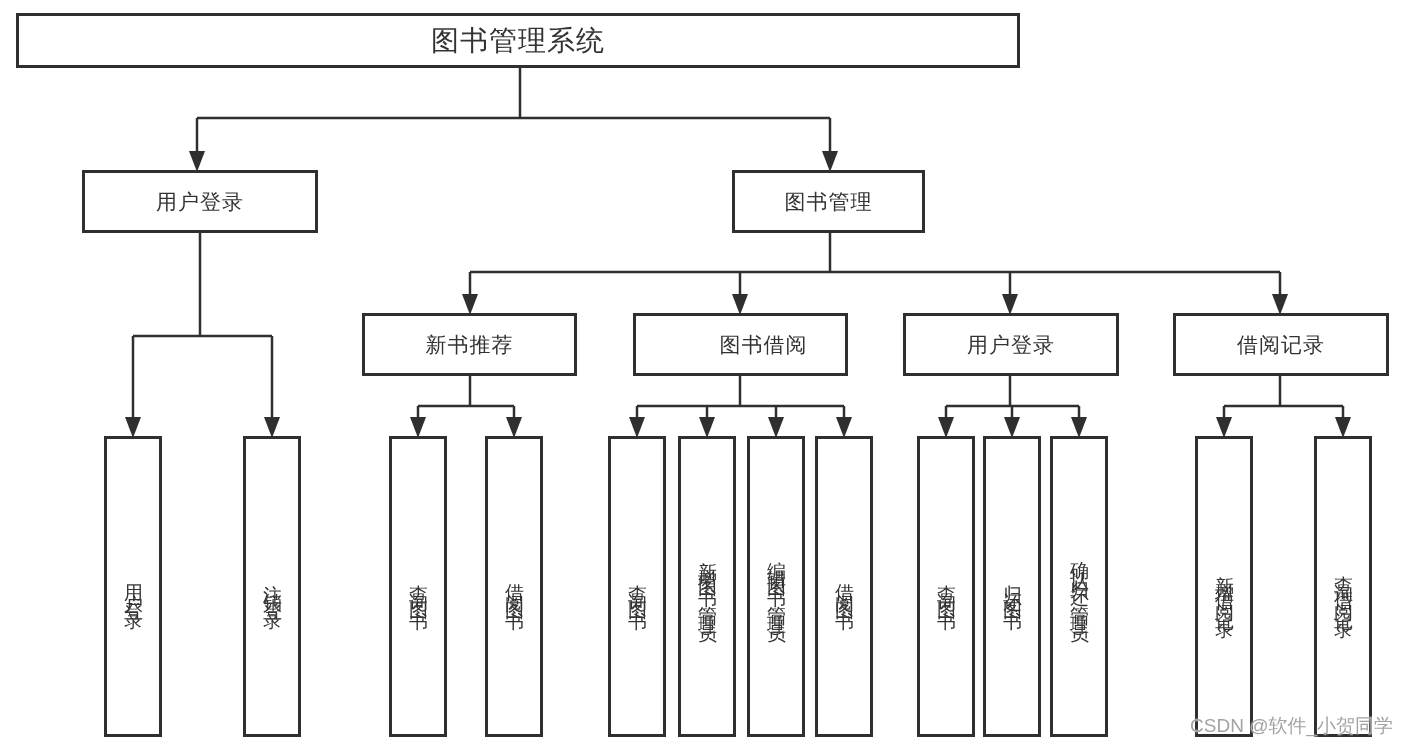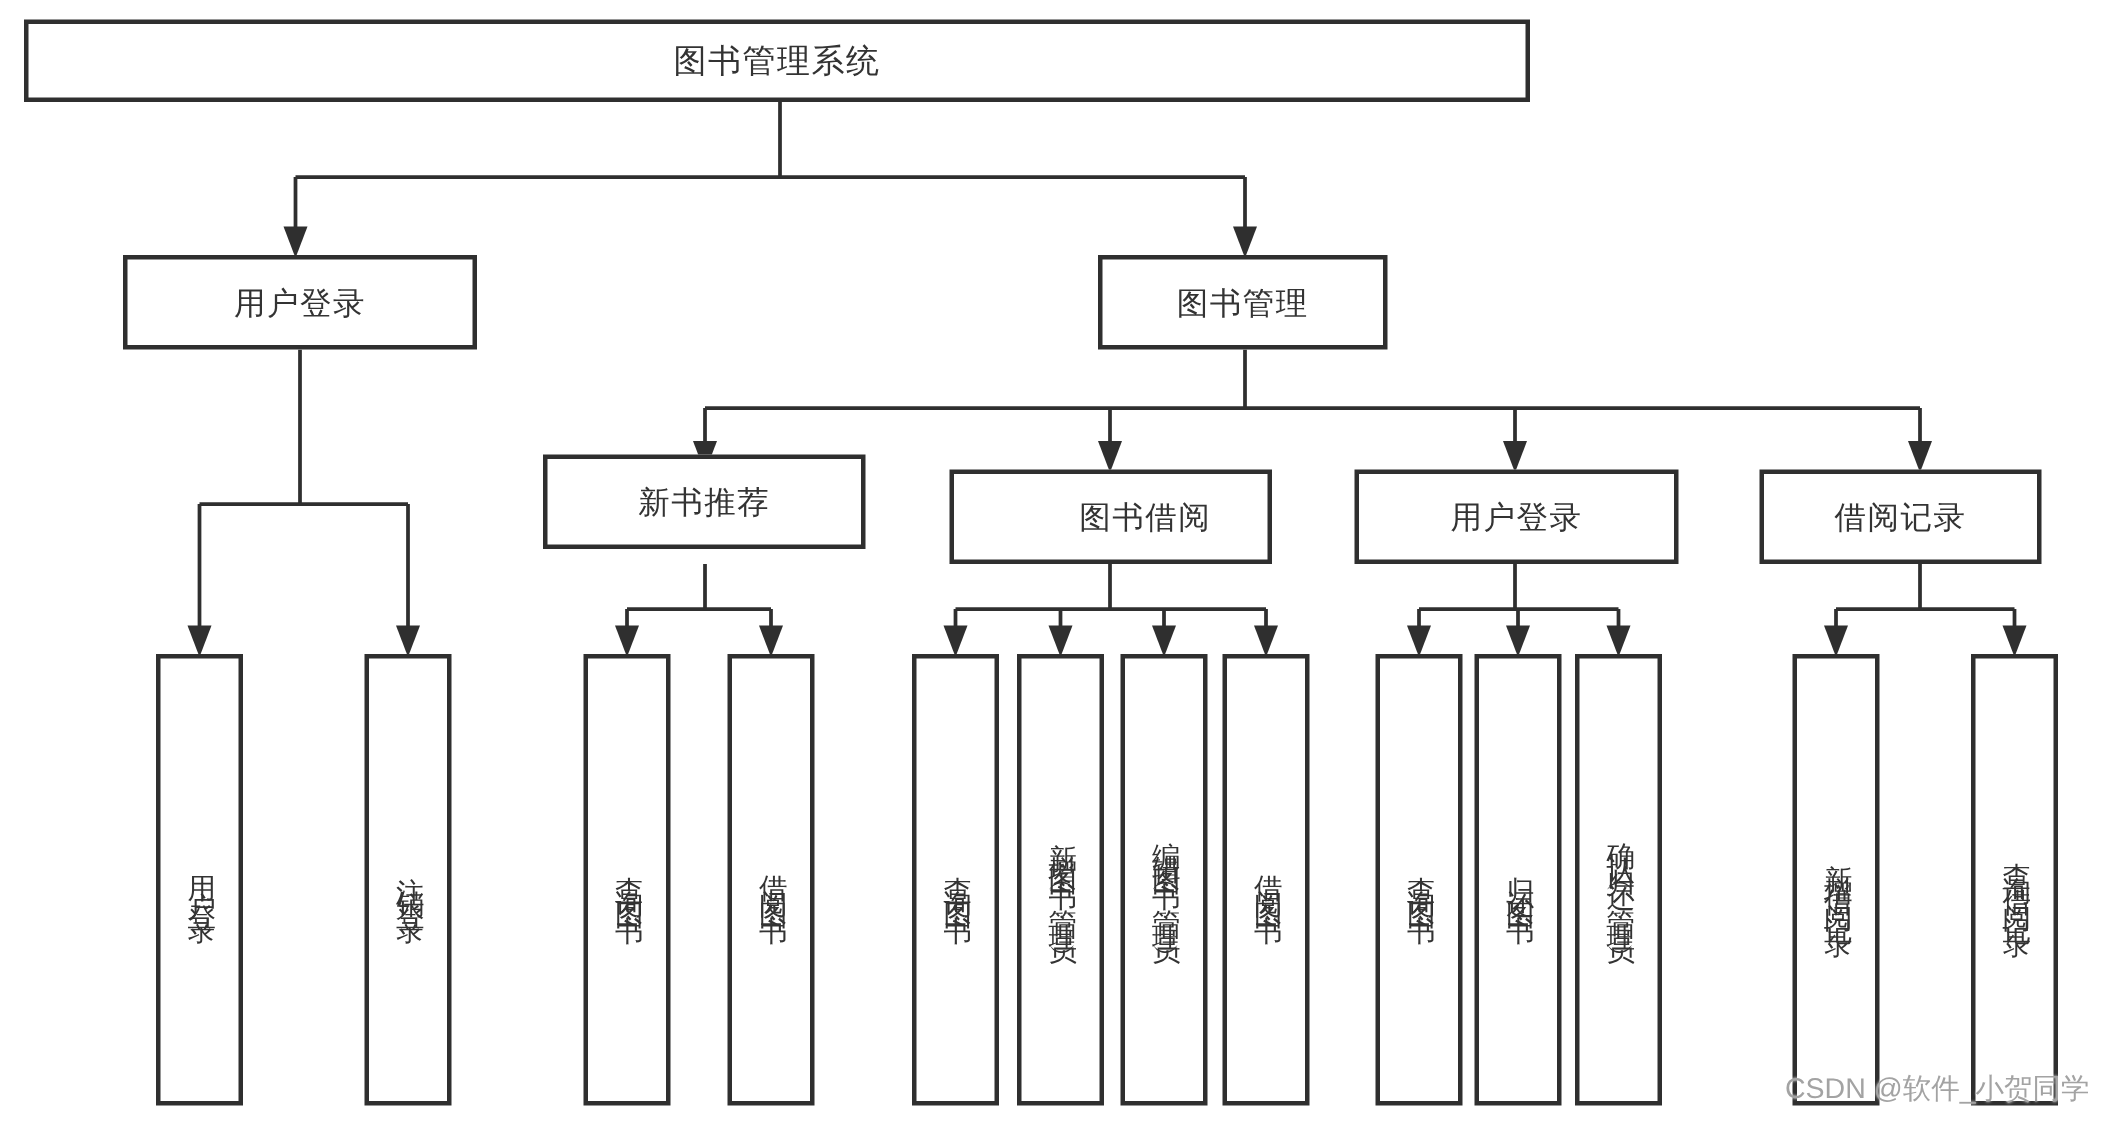--- a/index.html
+++ b/index.html
@@ -26,21 +26,21 @@
     position: absolute;
     box-sizing: border-box;
     border: 3px solid #2f2f2f;
     background: #ffffff;
     display: flex;
     align-items: center;
     justify-content: center;
     color: #333333;
     z-index: 1;
   }
-  .node.root  { font-size: 22px; letter-spacing: 1px; }
+  .node.root  { font-size: 28px; letter-spacing: 1px; }
   .node.branch, .node.module { font-size: 21px; letter-spacing: 1px; }
   .leaf {
     position: absolute;
     box-sizing: border-box;
     border: 3px solid #2f2f2f;
     background: #ffffff;
     width: 58px;
     top: 436px;
     height: 301px;
     display: flex;
@@ -137,24 +137,24 @@
       <polygon points="1216,417 1232,417 1224,438"></polygon>
       <polygon points="1335,417 1351,417 1343,438"></polygon>
     </g>
   </svg>
 
   <div class="node root" style="left:16px; top:13px; width:1004px; height:55px;">图书管理系统</div>
 
   <div class="node branch" style="left:82px; top:170px; width:236px; height:63px;">用户登录</div>
   <div class="node branch" style="left:712px; top:170px; width:193px; height:63px;margin-left:20px;">图书管理</div>
 
-  <div class="node module" style="left:362px; top:303px; width:215px; height:63px;">新书推荐</div>
+  <div class="node module" style="left:362px; top:313px; width:215px; height:63px;">新书推荐</div>
   <div class="node module" style="left:633px; top:313px; width:215px; height:63px;padding-left:46px;">图书借阅</div>
   <div class="node module" style="left:903px; top:313px; width:216px; height:63px;">用户登录</div>
-  <div class="node module" style="left:1173px; top:313px; width:188px; height:63px;">借阅记录</div>
+  <div class="node module" style="left:1173px; top:313px; width:216px; height:63px;">借阅记录</div>
 
   <div class="leaf" style="left:104px;">
     <span>用户登录</span>
   </div>
   <div class="leaf" style="left:243px;">
     <span>注销登录</span>
   </div>
   <div class="leaf" style="left:389px;">
     <span>查询图书</span>
   </div>

